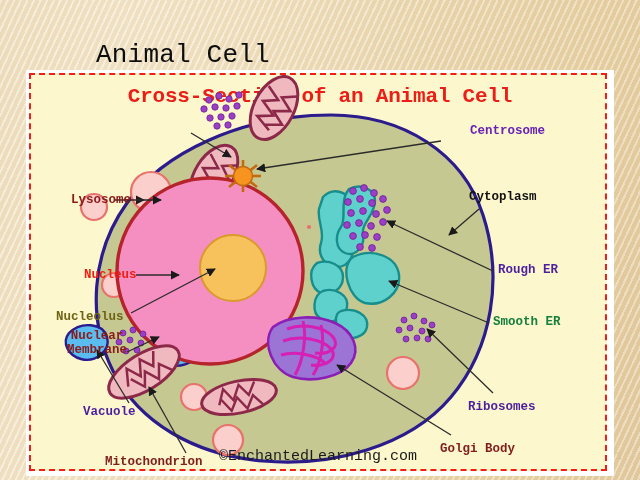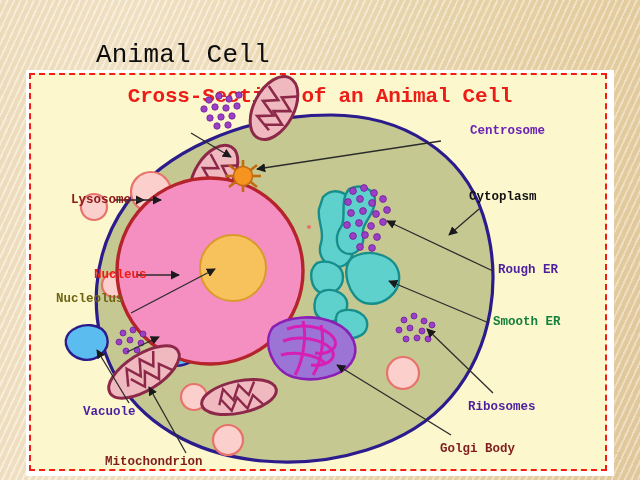--- a/index.html
+++ b/index.html
@@ -264,28 +264,30 @@
         <line x1="462" y1="318" x2="396" y2="254" marker-end="url(#ah)"></line>
         <line x1="420" y1="360" x2="306" y2="290" marker-end="url(#ah)"></line>
       </g>
 
       <g stroke="#2b2b2b" stroke-width="1.3" fill="none">
         <line x1="84" y1="125" x2="130" y2="125" marker-end="url(#ah)"></line>
       </g>
     </svg>
 
     <div class="lbl c-darkred" style="left:40px;  top:118px;">Lysosome</div>
-    <div class="lbl c-red" style="left:53px;  top:193px;margin-left:10px;">Nucleus</div>
-    <div class="lbl c-olive" style="left:25px;  top:217px;">Nucleolus</div>
+    <div class="lbl c-red" style="left:53px;  top:193px;">Nucleus</div>
+    <div class="lbl c-olive" style="left:25px;  top:235px;">Nucleolus</div>
+    <div class="lbl two c-darkred" style="left:20px; top:254px;">Nuclear Membrane</div>
     <div class="lbl c-purple" style="left:52px;  top:330px;">Vacuole</div>
     <div class="lbl c-magenta" style="left:50px;  top:380px;padding-left:24px;">Mitochondrion</div>
 
     <div class="lbl c-violet" style="left:412px; top:49px;margin-left:27px;">Centrosome</div>
     <div class="lbl c-black" style="left:438px; top:115px;">Cytoplasm</div>
     <div class="lbl c-purple" style="left:467px; top:188px;">Rough ER</div>
     <div class="lbl c-teal" style="left:462px; top:240px;">Smooth ER</div>
     <div class="lbl c-purple" style="left:437px; top:325px;">Ribosomes</div>
     <div class="lbl c-magenta" style="left:409px; top:367px;">Golgi Body</div>
 
+    <div id="copyright">©EnchantedLearning.com</div>
   </div>
 
   <div id="slide-number">1</div>
 </div>
 
 </body></html>

